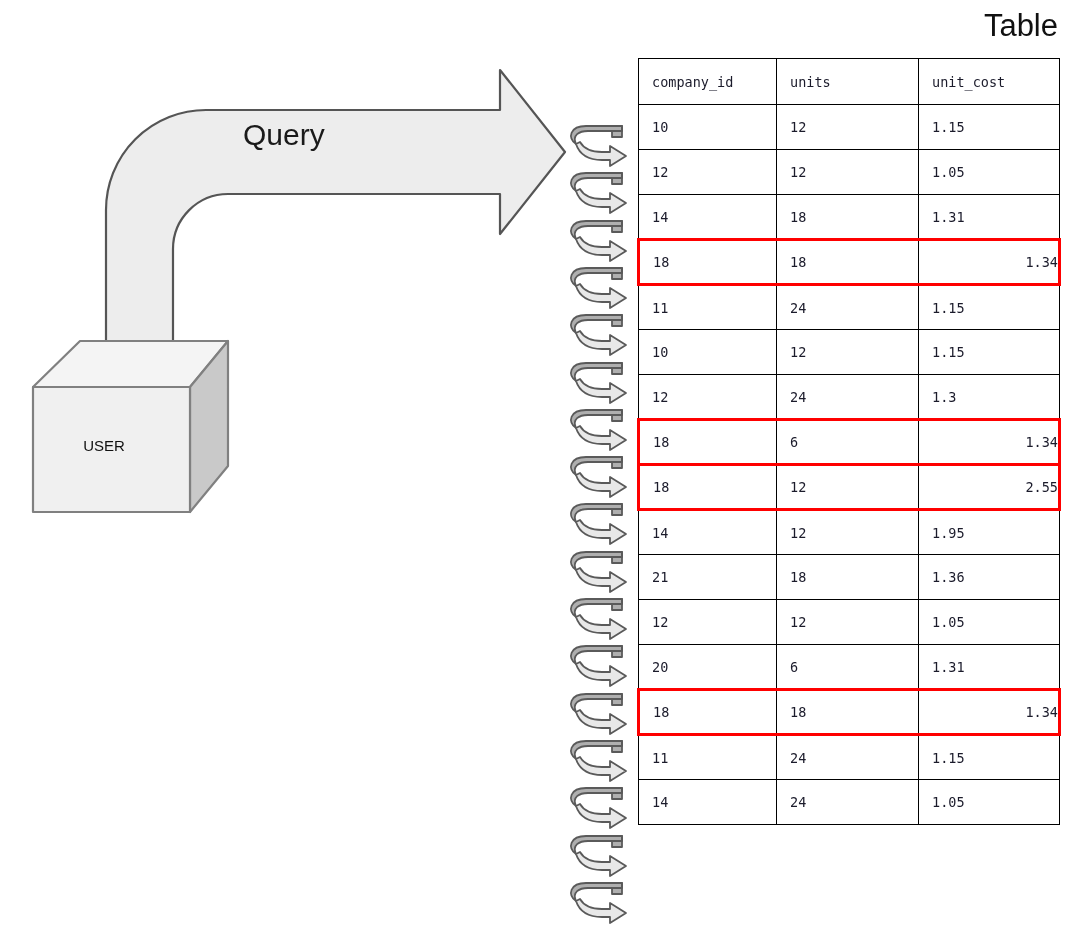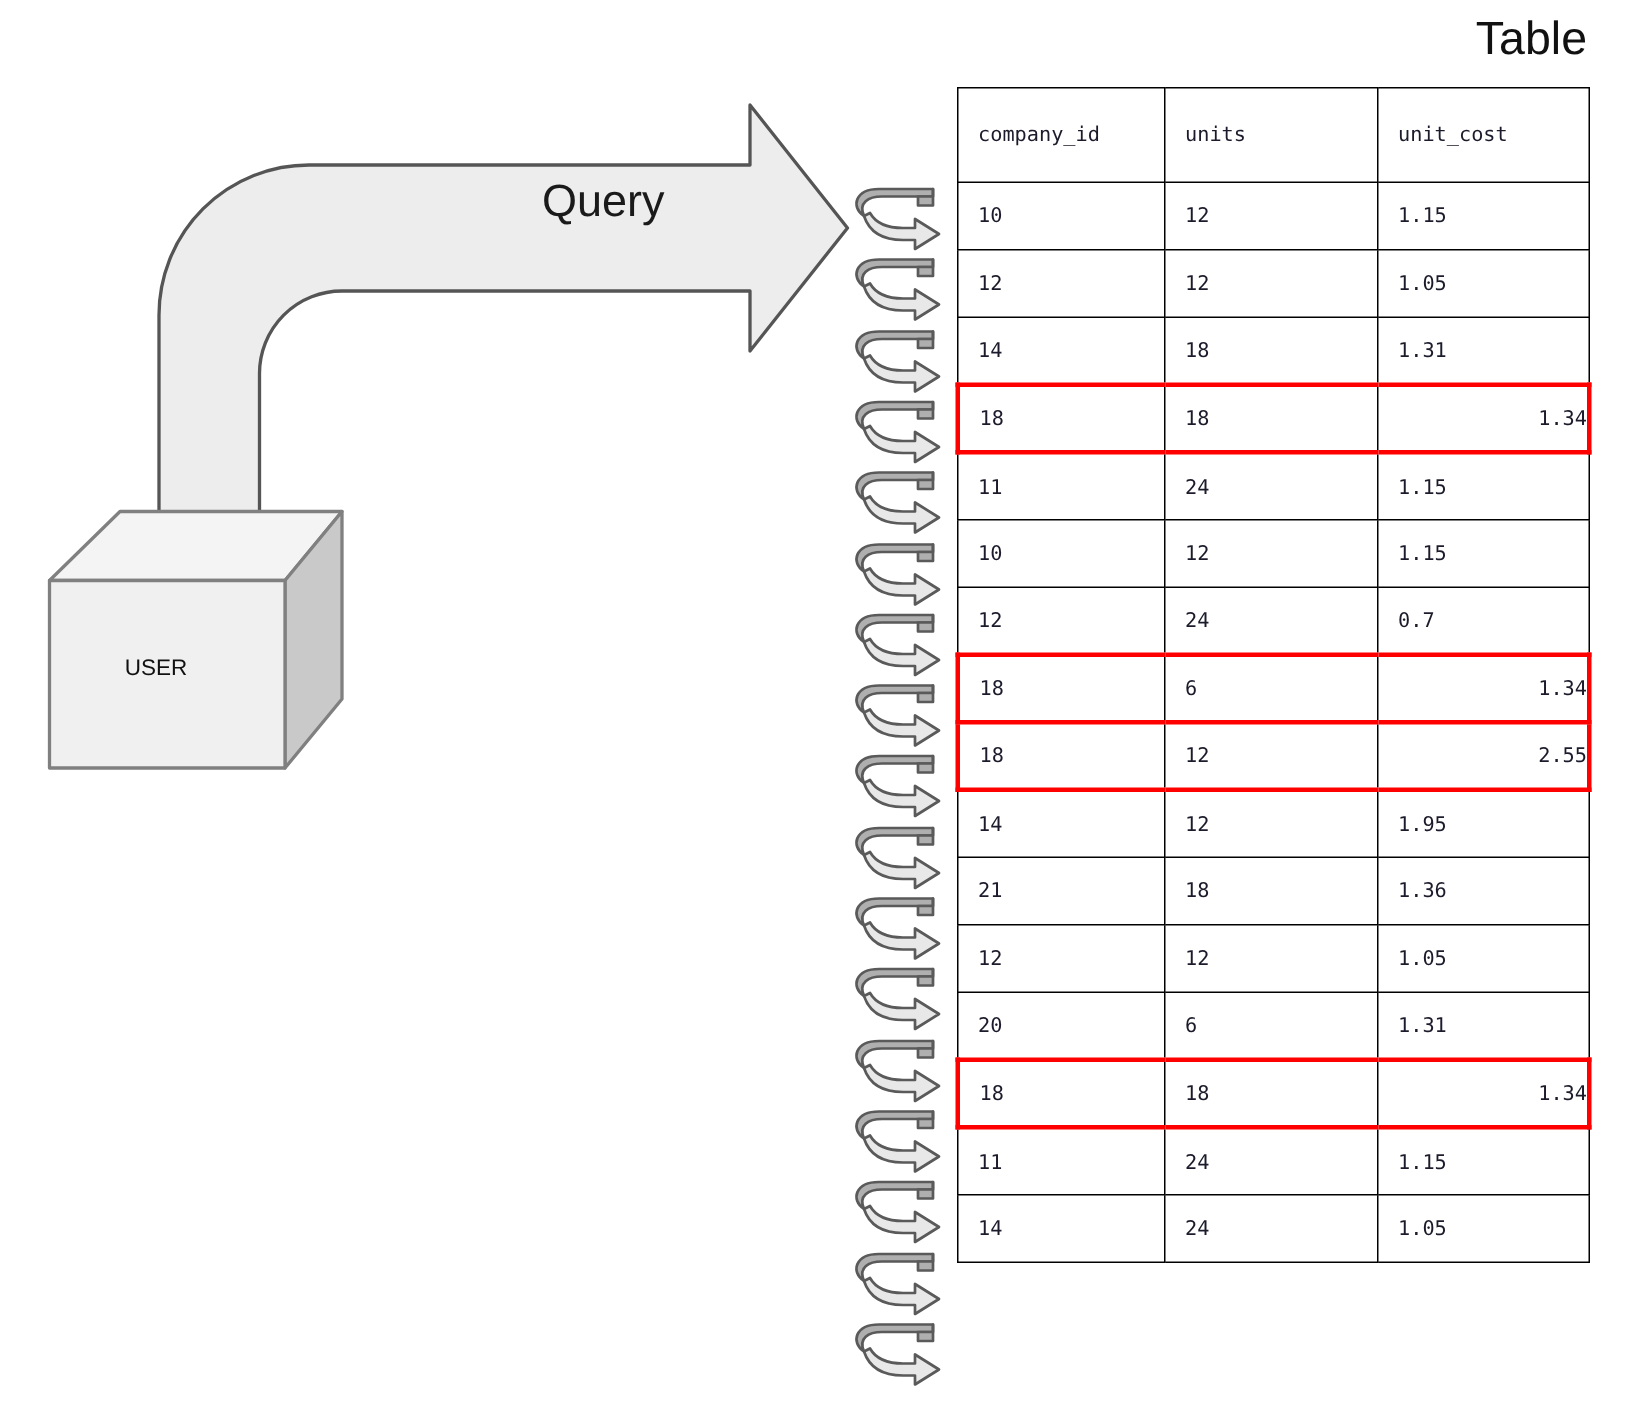--- a/index.html
+++ b/index.html
@@ -26,21 +26,21 @@
     left: 0px;
     top: 55px;
     width: 600px;
     height: 290px;
   }
   #query-label {
     position: absolute;
     left: 243px;
     top: 118px;
     width: 200px;
-    text-align: right;
+    text-align: left;
     font-size: 30px;
     color: #1a1a1a;
     font-family: "Liberation Sans", sans-serif;
     letter-spacing: 0px;
     white-space: nowrap;
   }
 
   
   #user-cube {
     position: absolute;
@@ -104,21 +104,21 @@
     color: #1b1b2b;
     text-align: left;
     padding: 0 0 0 13px;
     height: 45px;
     vertical-align: middle;
     font-weight: normal;
     box-sizing: border-box;
     background: #ffffff;
   }
   #data-table th {
-    height: 63px;
+    height: 46px;
   }
   #data-table col.c1 { width: 138px; }
   #data-table col.c2 { width: 142px; }
   #data-table col.c3 { width: 141px; }
 
   
   #data-table tr.hl td {
     border-top: 3px solid #ff0000;
     border-bottom: 3px solid #ff0000;
   }
@@ -292,21 +292,21 @@
           <td>1.15</td>
         </tr>
         <tr>
           <td>10</td>
           <td>12</td>
           <td>1.15</td>
         </tr>
         <tr>
           <td>12</td>
           <td>24</td>
-          <td>0.7</td>
+          <td>1.3</td>
         </tr>
         <tr class="hl">
           <td>18</td>
           <td>6</td>
           <td>1.34</td>
         </tr>
         <tr class="hl">
           <td>18</td>
           <td>12</td>
           <td>2.55</td>

